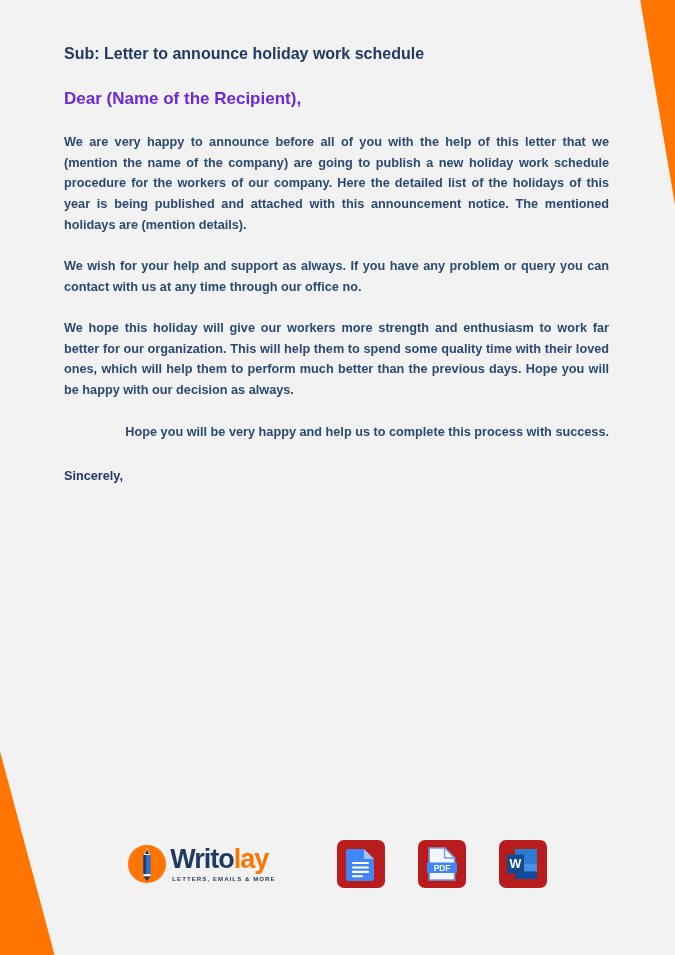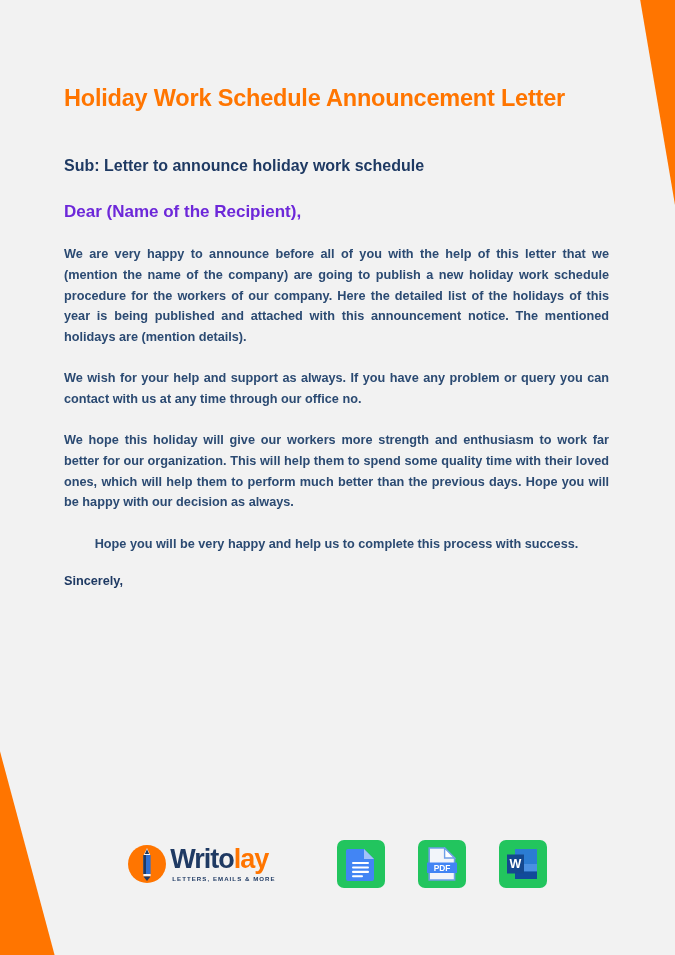--- a/index.html
+++ b/index.html
@@ -81,35 +81,35 @@
   }
 
   .body-para {
     color: #2b4a72;
     font-size: 12.7px;
     line-height: 1.62;
     text-align: justify;
     margin-top: 21px;
     font-weight: bold;
   }
-  .body-para.no-justify { text-align: center; }
+  .body-para.no-justify { text-align: right; }
 
   .closing-line {
     color: #2b4a72;
     font-size: 12.7px;
     line-height: 1.6;
     margin-top: 21px;
   }
 
   .signoff {
     color: #1f3a63;
     font-size: 12.7px;
     font-weight: bold;
     line-height: 1.6;
-    margin-top: 17px;
+    margin-top: 24px;
   }
 
   
   #footer {
     position: absolute;
     left: 0;
     top: 828px;
     width: 675px;
     height: 72px;
     display: flex;
@@ -164,40 +164,39 @@
     font-weight: bold;
     letter-spacing: 1.05px;
     margin-top: 3px;
     margin-left: 2px;
   }
 
   
   .dl-btn {
     width: 48px;
     height: 48px;
-    background: #22c55e;
+    background: #b91c1c;
     border-radius: 7px;
     display: flex;
     align-items: center;
     justify-content: center;
     cursor: pointer;
   }
   .dl-btn svg { display: block; }
 </style>
 </head>
 <body>
 
 <div id="page">
 
   <div class="corner-wedge" id="wedge-top-right"></div>
   <div class="corner-wedge" id="wedge-bottom-left"></div>
 
   <div id="letter">
 
-    <h1 id="doc-title">Holiday Work Schedule Announcement Letter</h1>
 
     <p class="subject-line">Sub: Letter to announce holiday work schedule</p>
 
     <p class="salutation">Dear (Name of the Recipient),</p>
 
     <p class="body-para">We are very happy to announce before all of you with the help of this letter that we (mention the name of the company) are going to publish a new holiday work schedule procedure for the workers of our company. Here the detailed list of the holidays of this year is being published and attached with this announcement notice. The mentioned holidays are (mention details).</p>
     <p class="body-para">We wish for your help and support as always. If you have any problem or query you can contact with us at any time through our office no.</p>
     <p class="body-para">We hope this holiday will give our workers more strength and enthusiasm to work far better for our organization. This will help them to spend some quality time with their loved ones, which will help them to perform much better than the previous days. Hope you will be happy with our decision as always.</p>
     <p class="body-para no-justify">Hope you will be very happy and help us to complete this process with success.</p>
 

